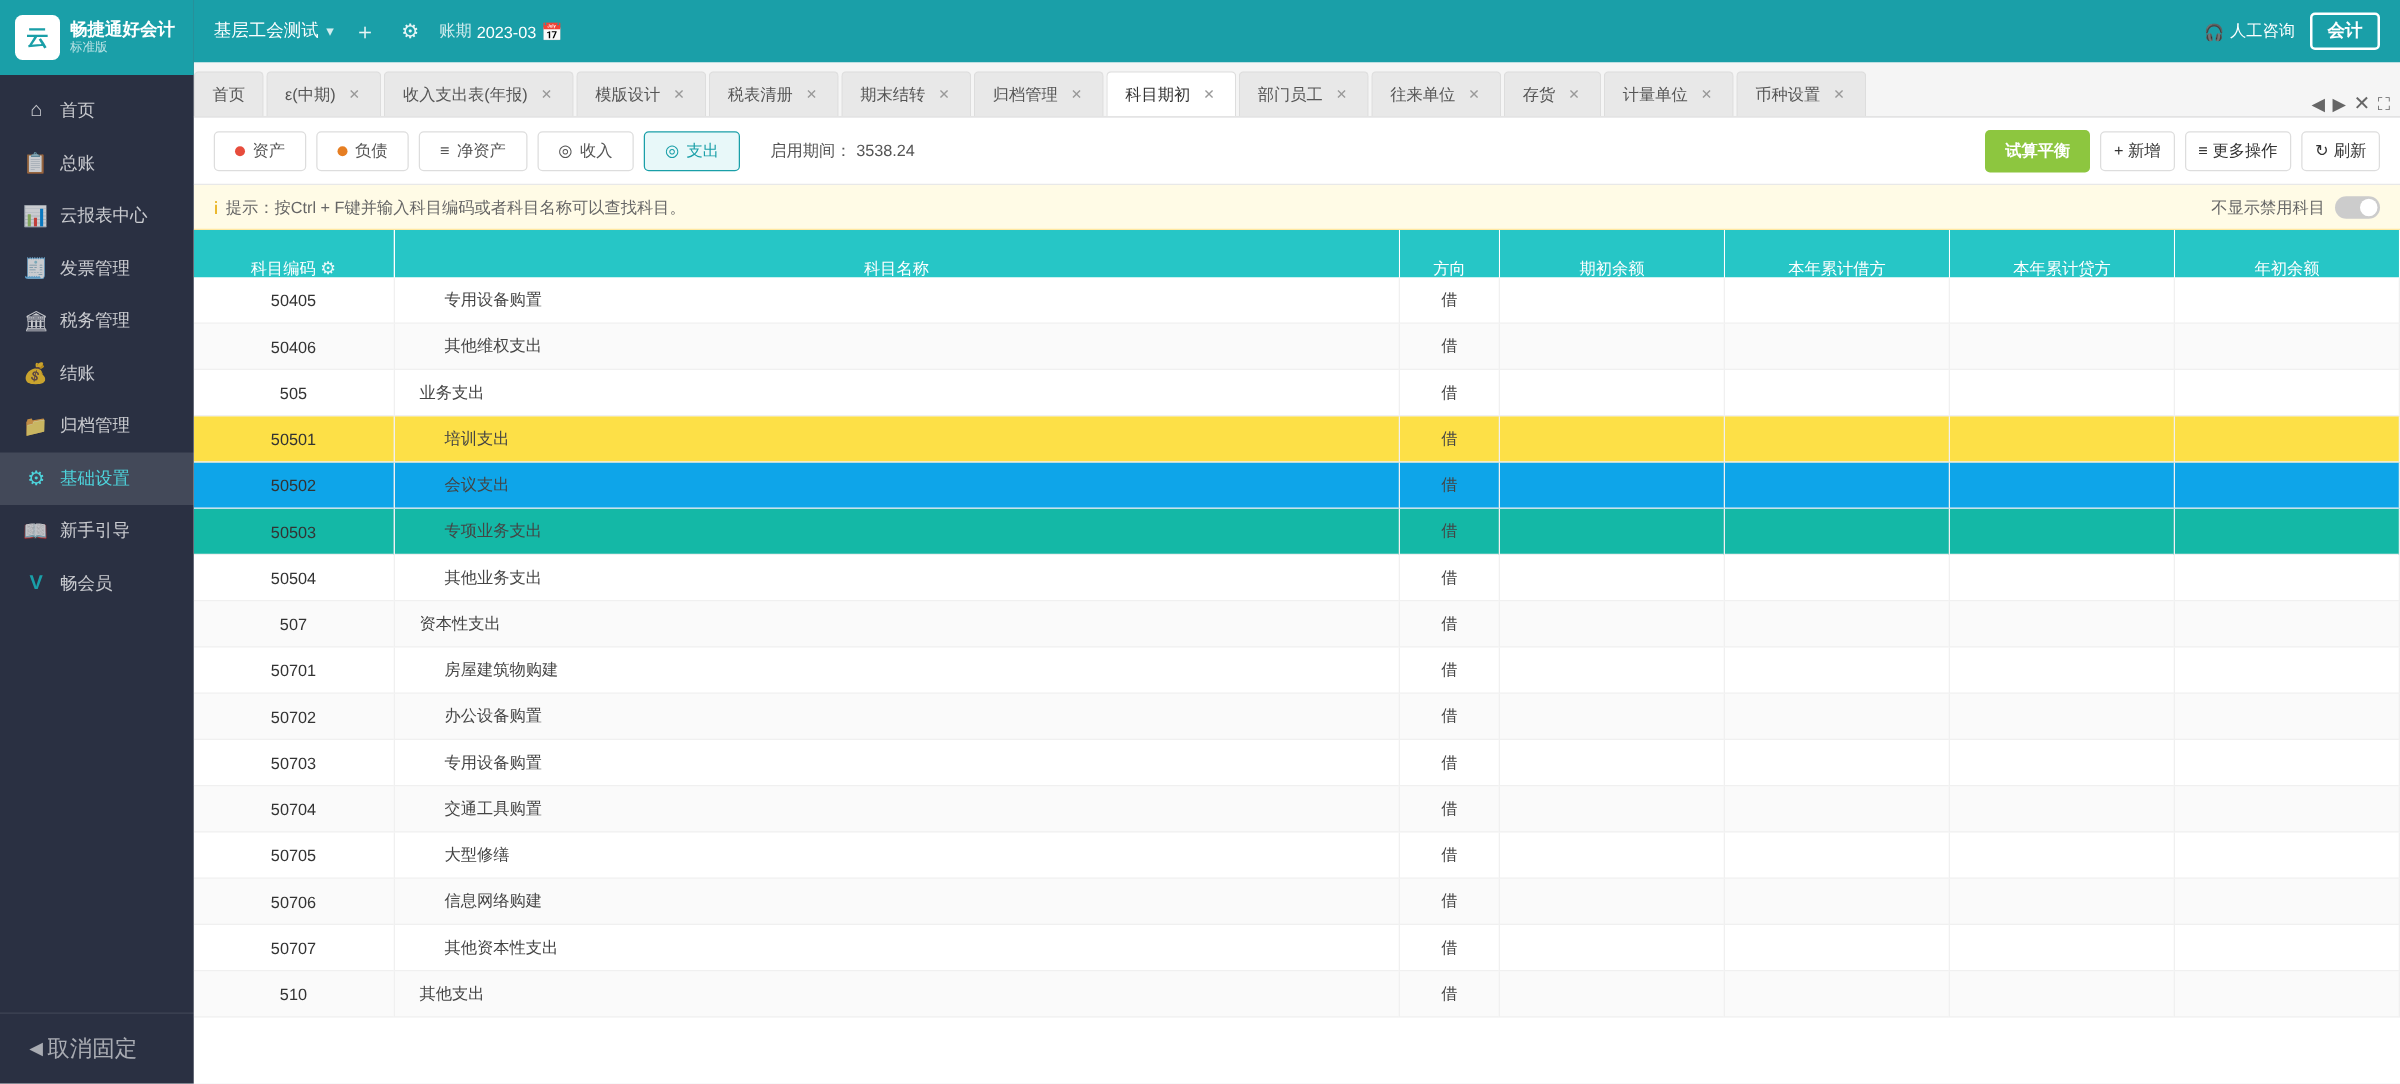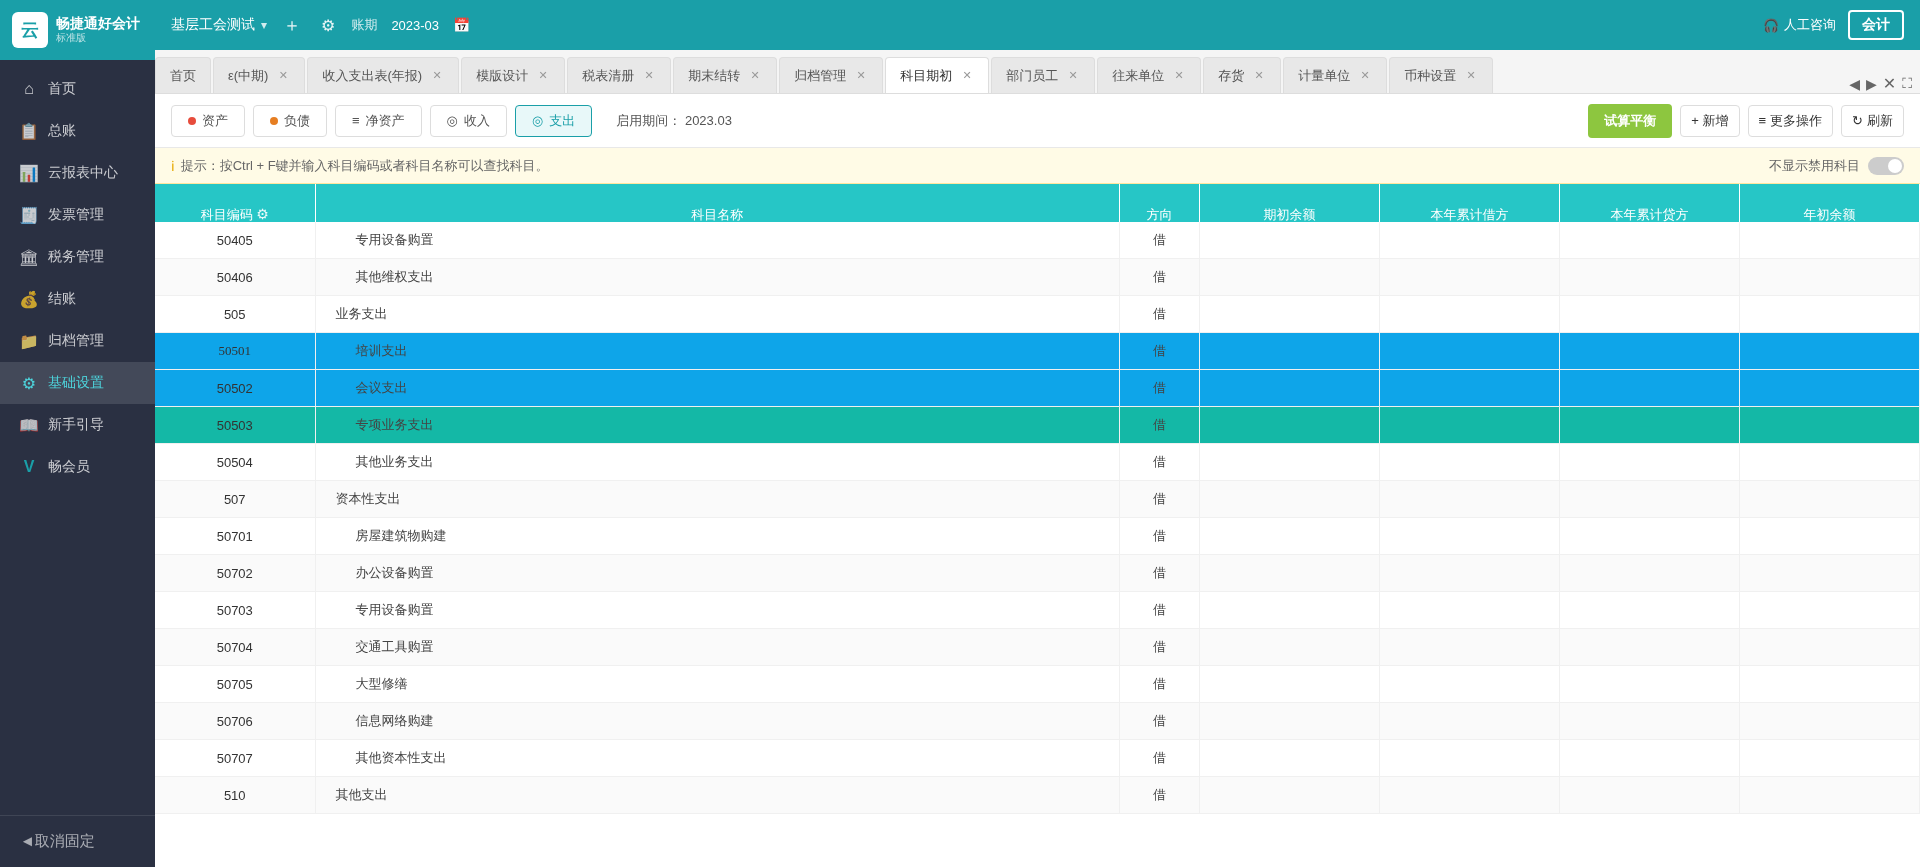--- a/index.html
+++ b/index.html
@@ -8,32 +8,32 @@
     
     .sidebar { width: 155px; background: #2a3042; height: 867px; display: flex; flex-direction: column; flex-shrink: 0; }
     .sidebar-logo { height: 60px; background: #1a9fa8; display: flex; align-items: center; padding: 0 12px; gap: 8px; }
     .sidebar-logo-icon { width: 36px; height: 36px; background: white; border-radius: 6px; display: flex; align-items: center; justify-content: center; color: #1a9fa8; font-size: 18px; font-weight: bold; }
     .sidebar-logo-text { color: white; font-size: 14px; font-weight: bold; line-height: 1.2; }
     .sidebar-logo-sub { font-size: 10px; color: rgba(255,255,255,0.7); }
     .sidebar-menu { flex: 1; padding: 8px 0; }
     .sidebar-item { display: flex; align-items: center; gap: 10px; padding: 12px 20px; color: rgba(255,255,255,0.75); cursor: pointer; font-size: 14px; }
     .sidebar-item.active { background: rgba(255,255,255,0.12); color: #4dd4dc; }
     .sidebar-item-icon { width: 18px; height: 18px; display: flex; align-items: center; justify-content: center; font-size: 16px; }
-    .sidebar-bottom { padding: 16px 20px; color: rgba(255,255,255,0.6); font-size: 15px; display: flex; align-items: center; gap: 6px; cursor: pointer; border-top: 1px solid rgba(255,255,255,0.1); }
+    .sidebar-bottom { padding: 16px 20px; color: rgba(255,255,255,0.6); font-size: 18px; display: flex; align-items: center; gap: 6px; cursor: pointer; border-top: 1px solid rgba(255,255,255,0.1); }
 
     
     .main { flex: 1; display: flex; flex-direction: column; height: 867px; overflow: hidden; }
 
     
     .topbar { height: 50px; background: #1a9fa8; display: flex; align-items: center; padding: 0 16px; gap: 12px; }
     .topbar-company { color: white; font-size: 14px; display: flex; align-items: center; gap: 6px; }
     .topbar-company-arrow { font-size: 12px; color: rgba(255,255,255,0.8); }
     .topbar-add { color: rgba(255,255,255,0.9); font-size: 18px; cursor: pointer; padding: 0 4px; }
     .topbar-settings { color: rgba(255,255,255,0.9); font-size: 16px; cursor: pointer; padding: 0 4px; }
-    .topbar-period { color: white; font-size: 13px; display: flex; align-items: center; gap: 14px; }
+    .topbar-period { color: white; font-size: 13px; display: flex; align-items: center; gap: 4px; }
     .topbar-period-label { color: rgba(255,255,255,0.8); }
     .topbar-period-icon { font-size: 14px; }
     .topbar-right { margin-left: auto; display: flex; align-items: center; gap: 12px; }
     .topbar-service { color: white; font-size: 13px; display: flex; align-items: center; gap: 4px; cursor: pointer; }
     .topbar-account-btn { background: transparent; border: 2px solid white; color: white; padding: 4px 12px; border-radius: 4px; font-size: 14px; cursor: pointer; font-weight: bold; }
 
     
     .tabbar { height: 44px; background: #f5f5f5; display: flex; align-items: flex-end; padding: 0 0 0 0; border-bottom: 1px solid #ddd; overflow: hidden; position: relative; }
     .tab { display: flex; align-items: center; gap: 4px; padding: 0 14px; height: 36px; font-size: 13px; color: #555; cursor: pointer; border: 1px solid #ddd; border-bottom: none; background: #e8e8e8; margin-right: 2px; border-radius: 4px 4px 0 0; white-space: nowrap; }
     .tab.active { background: white; color: #333; border-color: #ddd; font-weight: 500; z-index: 1; }
@@ -234,21 +234,21 @@
     <button class="cat-btn">
       <span style="font-size:13px;">◎</span>
       <span>收入</span>
     </button>
     <button class="cat-btn active">
       <span style="font-size:13px;color:#1a9fa8;">◎</span>
       <span>支出</span>
     </button>
     <span class="period-info">
       <span>启用期间：</span>
-      <span>2023.03</span>
+      <span>3538.24</span>
     </span>
     <div class="catbar-right">
       <button class="btn-balance">试算平衡</button>
       <button class="btn-add">+ 新增</button>
       <button class="btn-more">
         <span>≡</span>
         <span>更多操作</span>
       </button>
       <button class="btn-refresh">
         <span>↻</span>
@@ -317,21 +317,21 @@
   </tr>
           <tr style="background: white;">
     <td>505</td>
     <td style="padding-left:20px">业务支出</td>
     <td>借</td>
     <td></td>
     <td></td>
     <td></td>
     <td></td>
   </tr>
-          <tr style="background: #0ea5e9; font-family: Liberation Serif, serif;">
+          <tr style="background: #fde047;">
     <td>50501</td>
     <td style="padding-left:40px">培训支出</td>
     <td>借</td>
     <td></td>
     <td></td>
     <td></td>
     <td></td>
   </tr>
           <tr style="background: #0ea5e9;">
     <td>50502</td>

